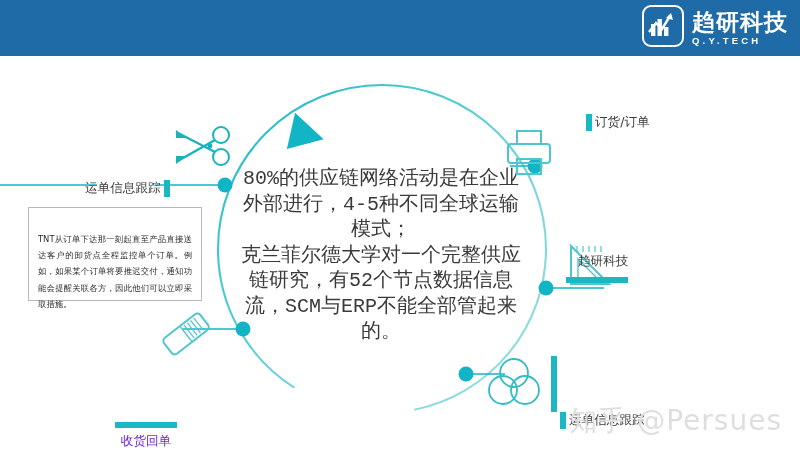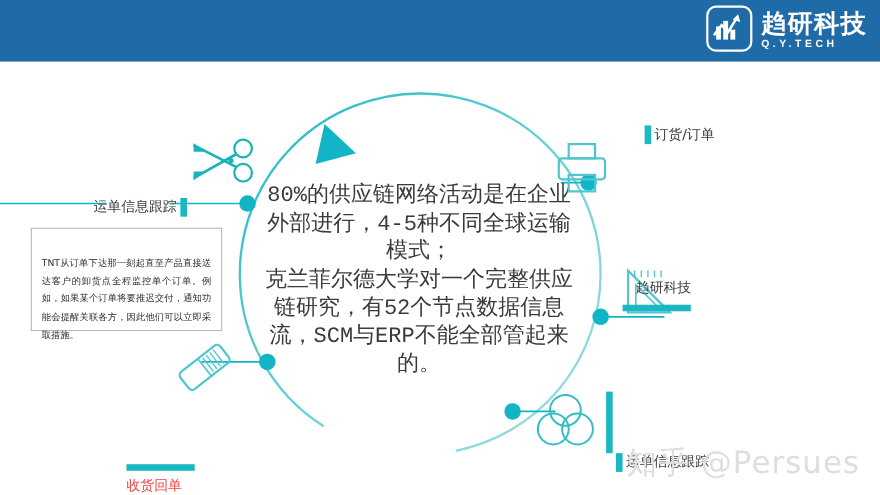--- a/index.html
+++ b/index.html
@@ -135,24 +135,24 @@
   }
   .hbar {
     width: 62px;
     height: 6px;
     background: #1BB8C4;
   }
   .label-stack {
     position: absolute;
     display: flex;
     flex-direction: column;
-    align-items: flex-start;
+    align-items: center;
     gap: 5px;
     font-size: 12.6px;
-    color: #ef4444;
+    color: #6d28d9;
     white-space: nowrap;
     font-family: "DejaVu Sans", "Liberation Sans", sans-serif;
   }
 
   .label-order      { left: 586px; top: 58px; }
   .label-invoice    { left: 85px;  top: 124px; }
   .label-outbound   { left: 578px; top: 197px; }
   .label-waybill    { left: 560px; top: 356px; }
   .label-receipt    { left: 115px; top: 366px; }
 

